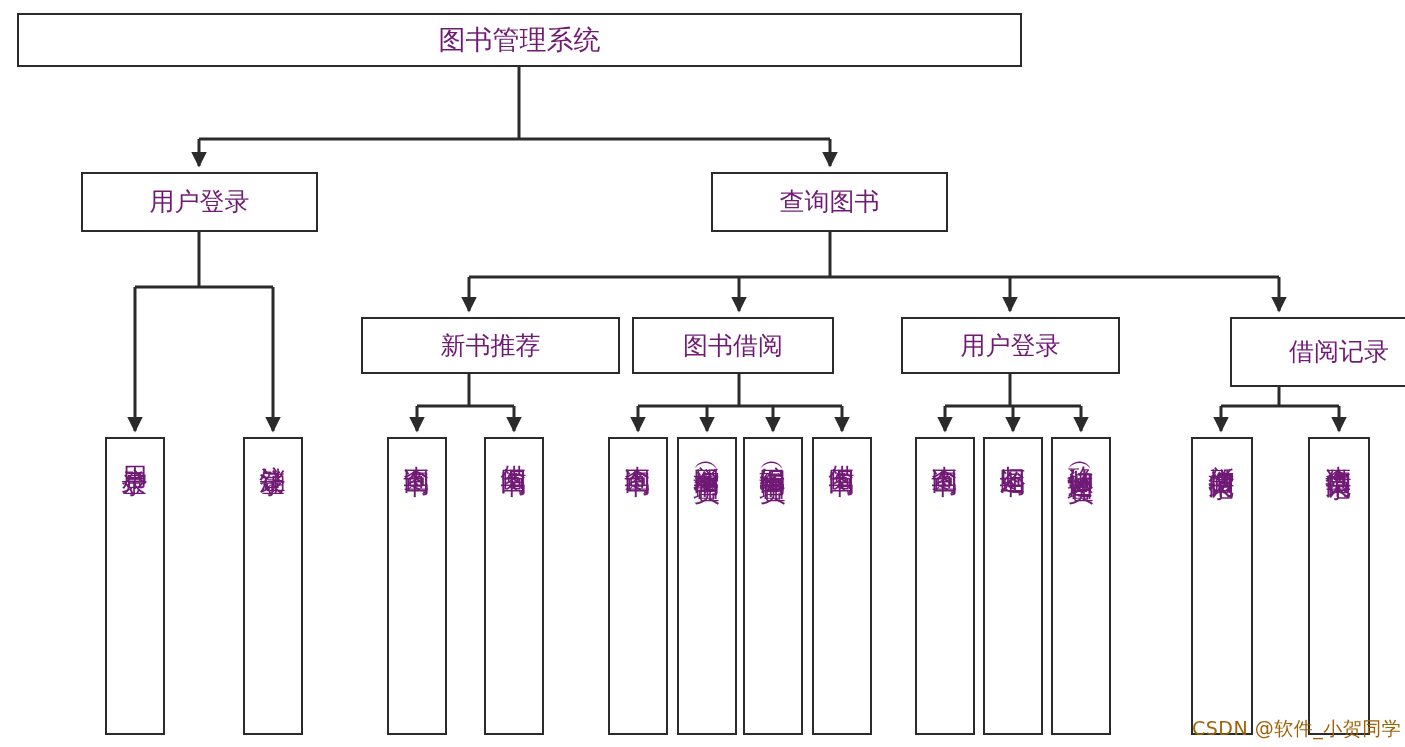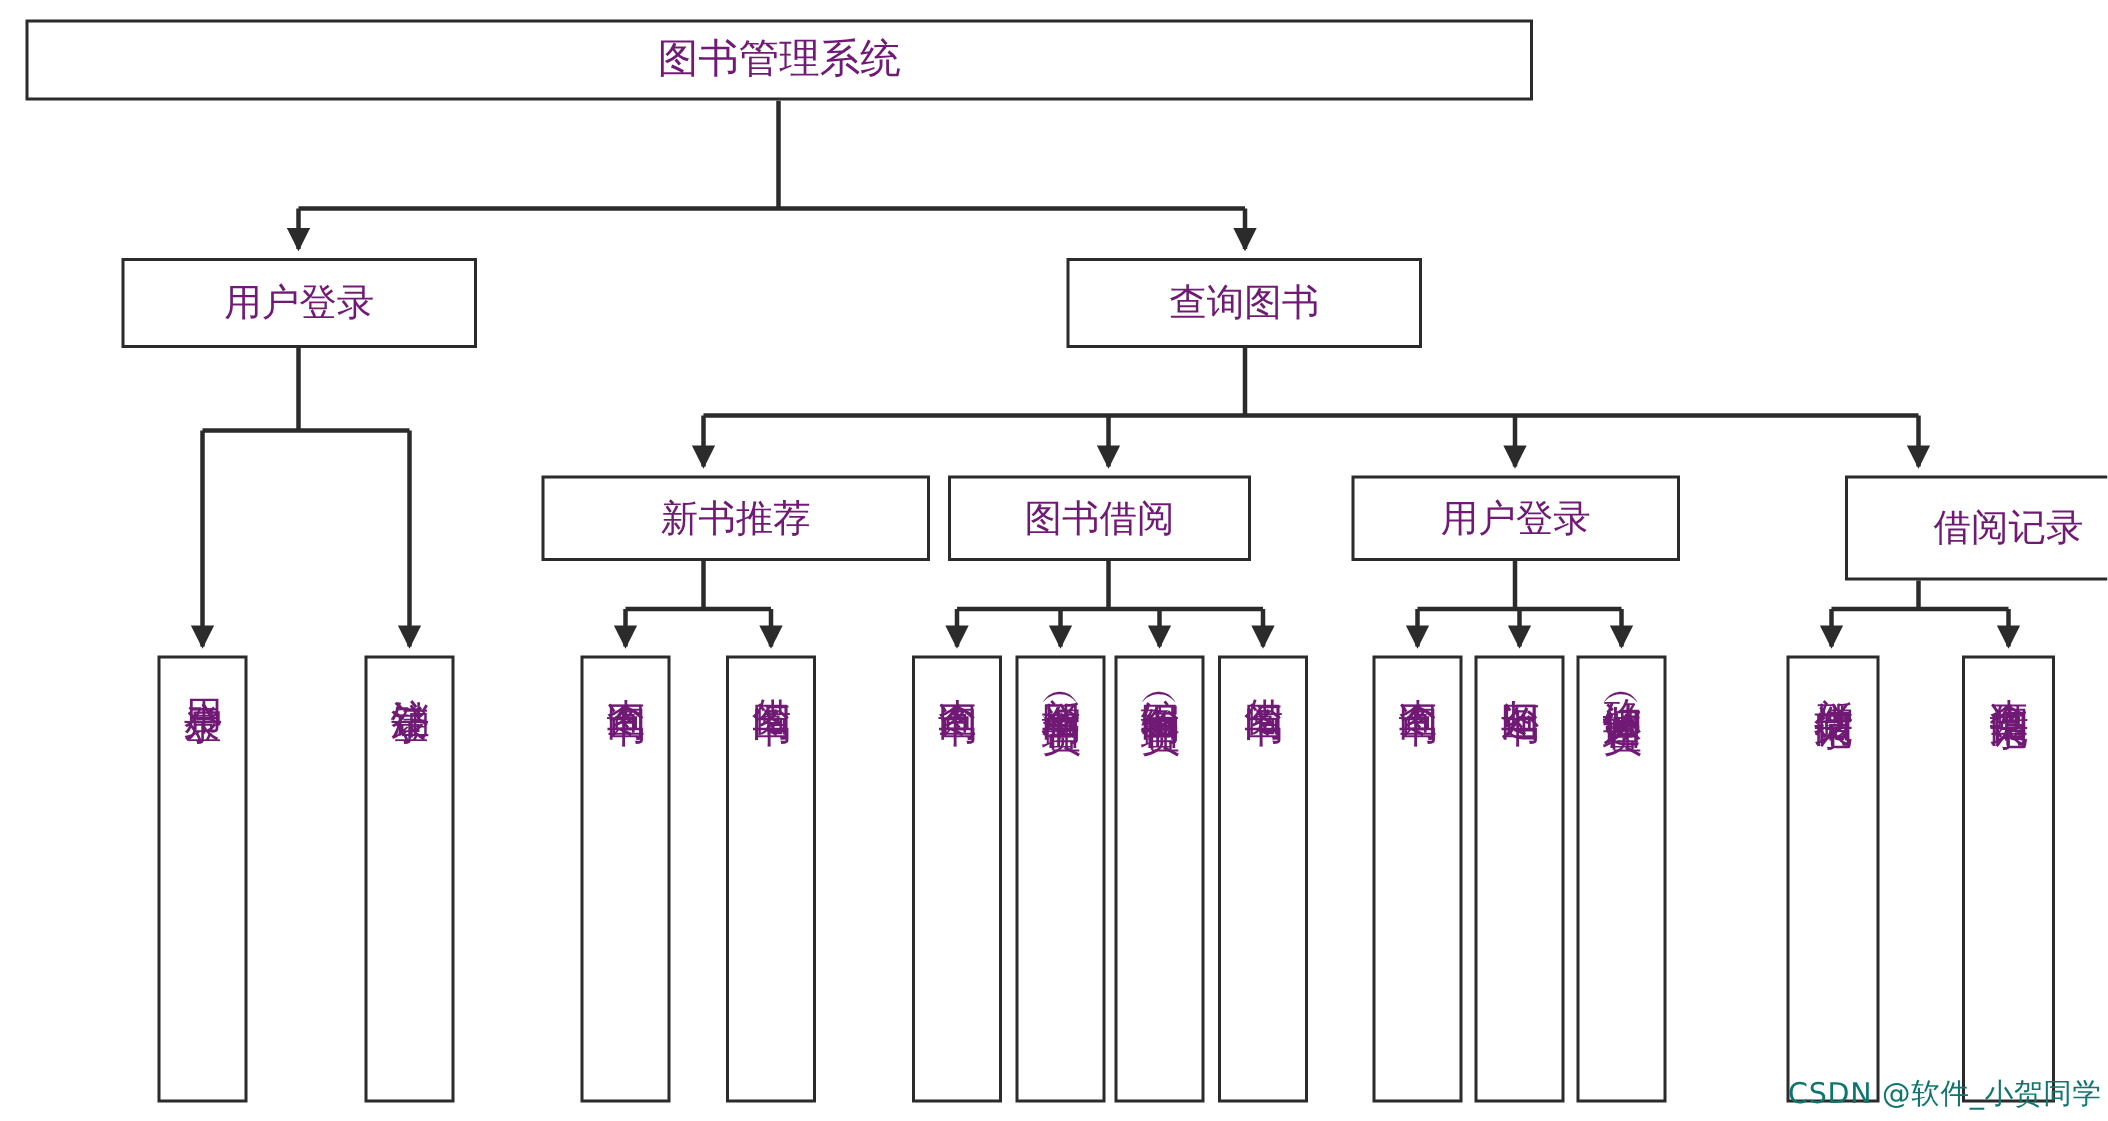--- a/index.html
+++ b/index.html
@@ -53,21 +53,21 @@
     font-size: 26px;
     writing-mode: vertical-rl;
     text-orientation: upright;
     letter-spacing: 2px;
     line-height: 1;
     white-space: normal;
     max-height: 282px;
   }
   .watermark {
     position: absolute;
-    color: #0f766e;
+    color: #a16207;
     font-size: 19px;
     white-space: nowrap;
     letter-spacing: 0.5px;
     pointer-events: none;
   }
 </style>
 </head>
 <body>
 
 <div id="diagram-root">

